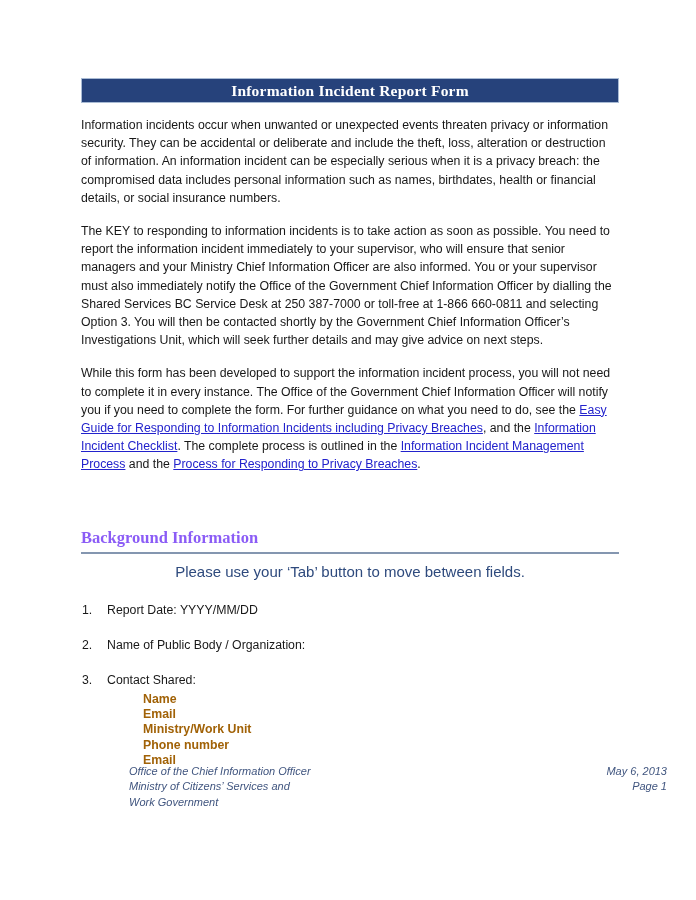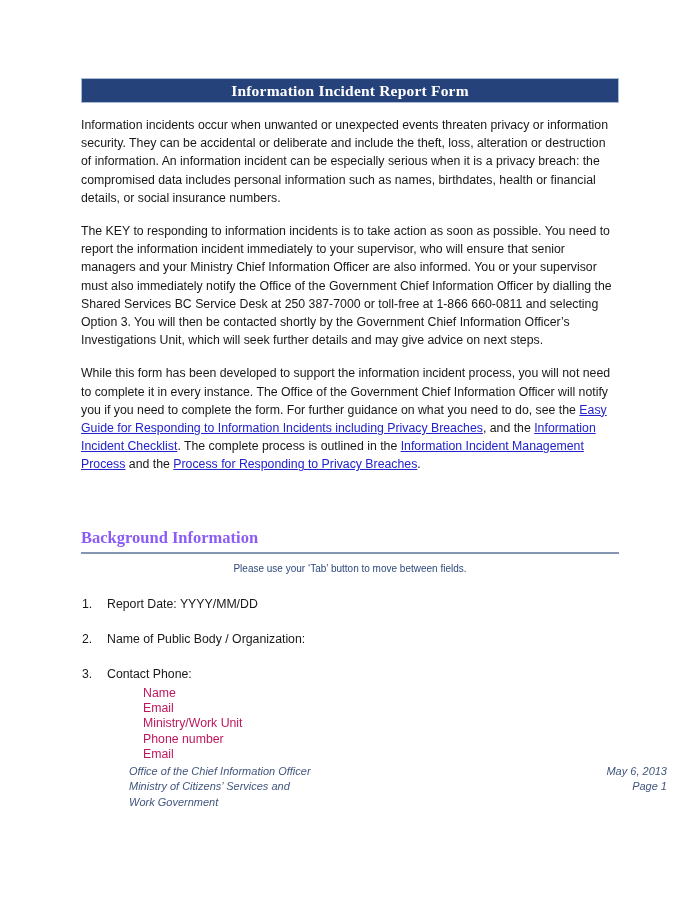--- a/index.html
+++ b/index.html
@@ -74,21 +74,21 @@
     padding-bottom: 3px;
   }
   .section-rule {
     height: 2px;
     background: #8496B0;
     width: 100%;
     margin-top: 1px;
   }
   .tab-hint {
     text-align: center;
-    font-size: 10px;
+    font-size: 15px;
     color: #2E4A7D;
     margin-top: 9px;
   }
 
   
   .num-list {
     margin: 22px 0 0 0;
     padding: 0;
     list-style: none;
   }
@@ -106,22 +106,23 @@
     top: 0;
   }
   .sub-list {
     margin: 3px 0 0 0;
     padding: 0;
     list-style: none;
   }
   .sub-item {
     font-size: 12.3px;
     line-height: 15.4px;
-    color: #be185d;
+    color: #a16207;
     padding-left: 36px;
+    font-weight: bold;
   }
 
   
   .footer {
     position: absolute;
     left: 81px;
     top: 764px;
     width: 538px;
     font-size: 11px;
     line-height: 15.4px;
@@ -167,21 +168,21 @@
         <span>Report Date:  YYYY/MM/DD</span>
       </li>
 
       <li class="num-item">
         <span class="num">2.</span>
         <span>Name of Public Body / Organization:</span>
       </li>
 
       <li class="num-item">
         <span class="num">3.</span>
-        <span>Contact Phone:</span>
+        <span>Contact Shared:</span>
         <ul class="sub-list">
           <li class="sub-item">Name</li>
           <li class="sub-item">Email</li>
           <li class="sub-item">Ministry/Work Unit</li>
           <li class="sub-item">Phone number</li>
           <li class="sub-item">Email</li>
         </ul>
       </li>
 
     </ul>

